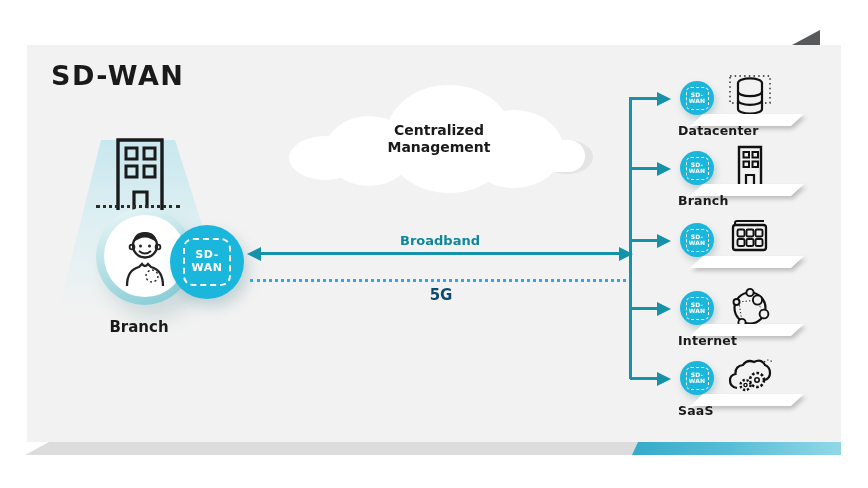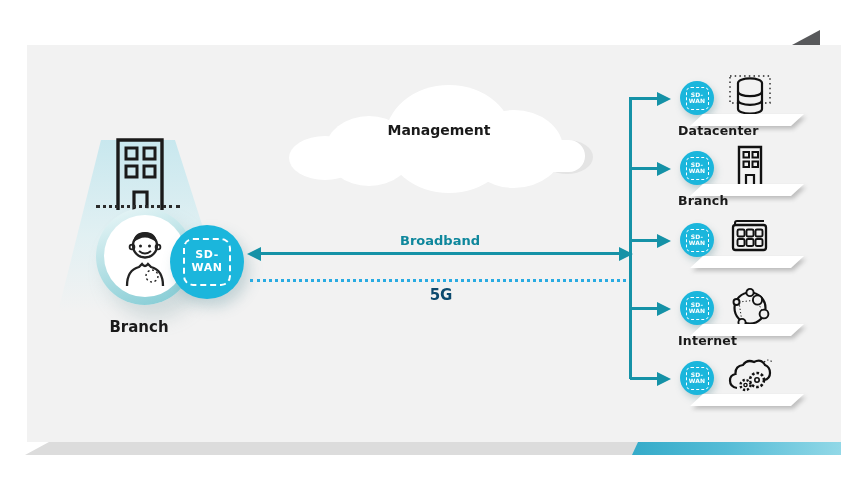--- a/index.html
+++ b/index.html
@@ -66,31 +66,33 @@
 </head>
 <body>
 
 <div class="stage">
 
   <div class="abs canvas"></div>
   <div class="abs corner-tri"></div>
   <div class="abs band-gray"></div>
   <div class="abs band-teal"></div>
 
+  <div class="abs title">SD-WAN</div>
 
   <div class="abs cloud">
     <div class="puff pg" style="left:28px;top:58px;width:58px;height:38px;"></div>
     <div class="puff pg" style="left:198px;top:46px;width:82px;height:52px;"></div>
     <div class="puff pg" style="left:258px;top:60px;width:52px;height:34px;"></div>
     <div class="puff pw" style="left:6px;top:56px;width:72px;height:44px;"></div>
     <div class="puff pw" style="left:42px;top:36px;width:88px;height:70px;"></div>
     <div class="puff pw" style="left:102px;top:5px;width:128px;height:108px;"></div>
     <div class="puff pw" style="left:182px;top:30px;width:98px;height:78px;"></div>
     <div class="cloud-base"></div>
     <div class="cloud-label">
+      <div>Centralized</div>
       <div>Management</div>
     </div>
   </div>
 
   <div class="abs beam"></div>
 
   <svg class="abs hq-building" width="60" height="76" viewBox="0 0 60 76">
     <path d="M8,76 V6 H52 V76" fill="none" stroke="#1a1a1a" stroke-width="3.4"></path>
     <rect x="16" y="14" width="11" height="11" fill="none" stroke="#1a1a1a" stroke-width="3"></rect>
     <rect x="34" y="14" width="11" height="11" fill="none" stroke="#1a1a1a" stroke-width="3"></rect>
@@ -231,14 +233,15 @@
     <path d="M37,8 Q42,4 45,8" fill="none" stroke="#111" stroke-width="1.2" stroke-dasharray="1.2 2.4"></path>
     <path d="M10,34 Q3,33 3,26.5 Q3,21 8.5,20 Q8,12 16,11 Q20,5 27,8 Q34,4 38,11 Q43,13 43,19 Q43,25 37,26" fill="none" stroke="#111" stroke-width="2.2"></path>
     <circle cx="30" cy="26" r="7" fill="#f2f2f2" stroke="#111" stroke-width="2.6" stroke-dasharray="2.6 2"></circle>
     <circle cx="30" cy="26" r="2.2" fill="none" stroke="#111" stroke-width="1.6"></circle>
     <circle cx="18.5" cy="31" r="5" fill="#f2f2f2" stroke="#111" stroke-width="2.4" stroke-dasharray="2.2 1.8"></circle>
     <circle cx="18.5" cy="31" r="1.6" fill="none" stroke="#111" stroke-width="1.4"></circle>
   </svg>
   <div class="abs platform-wrap" style="top:394px;">
       <div class="platform"></div>
     </div>
+  <div class="abs node-label" style="top:403px;">SaaS</div>
 
 </div>
 
 </body></html>

